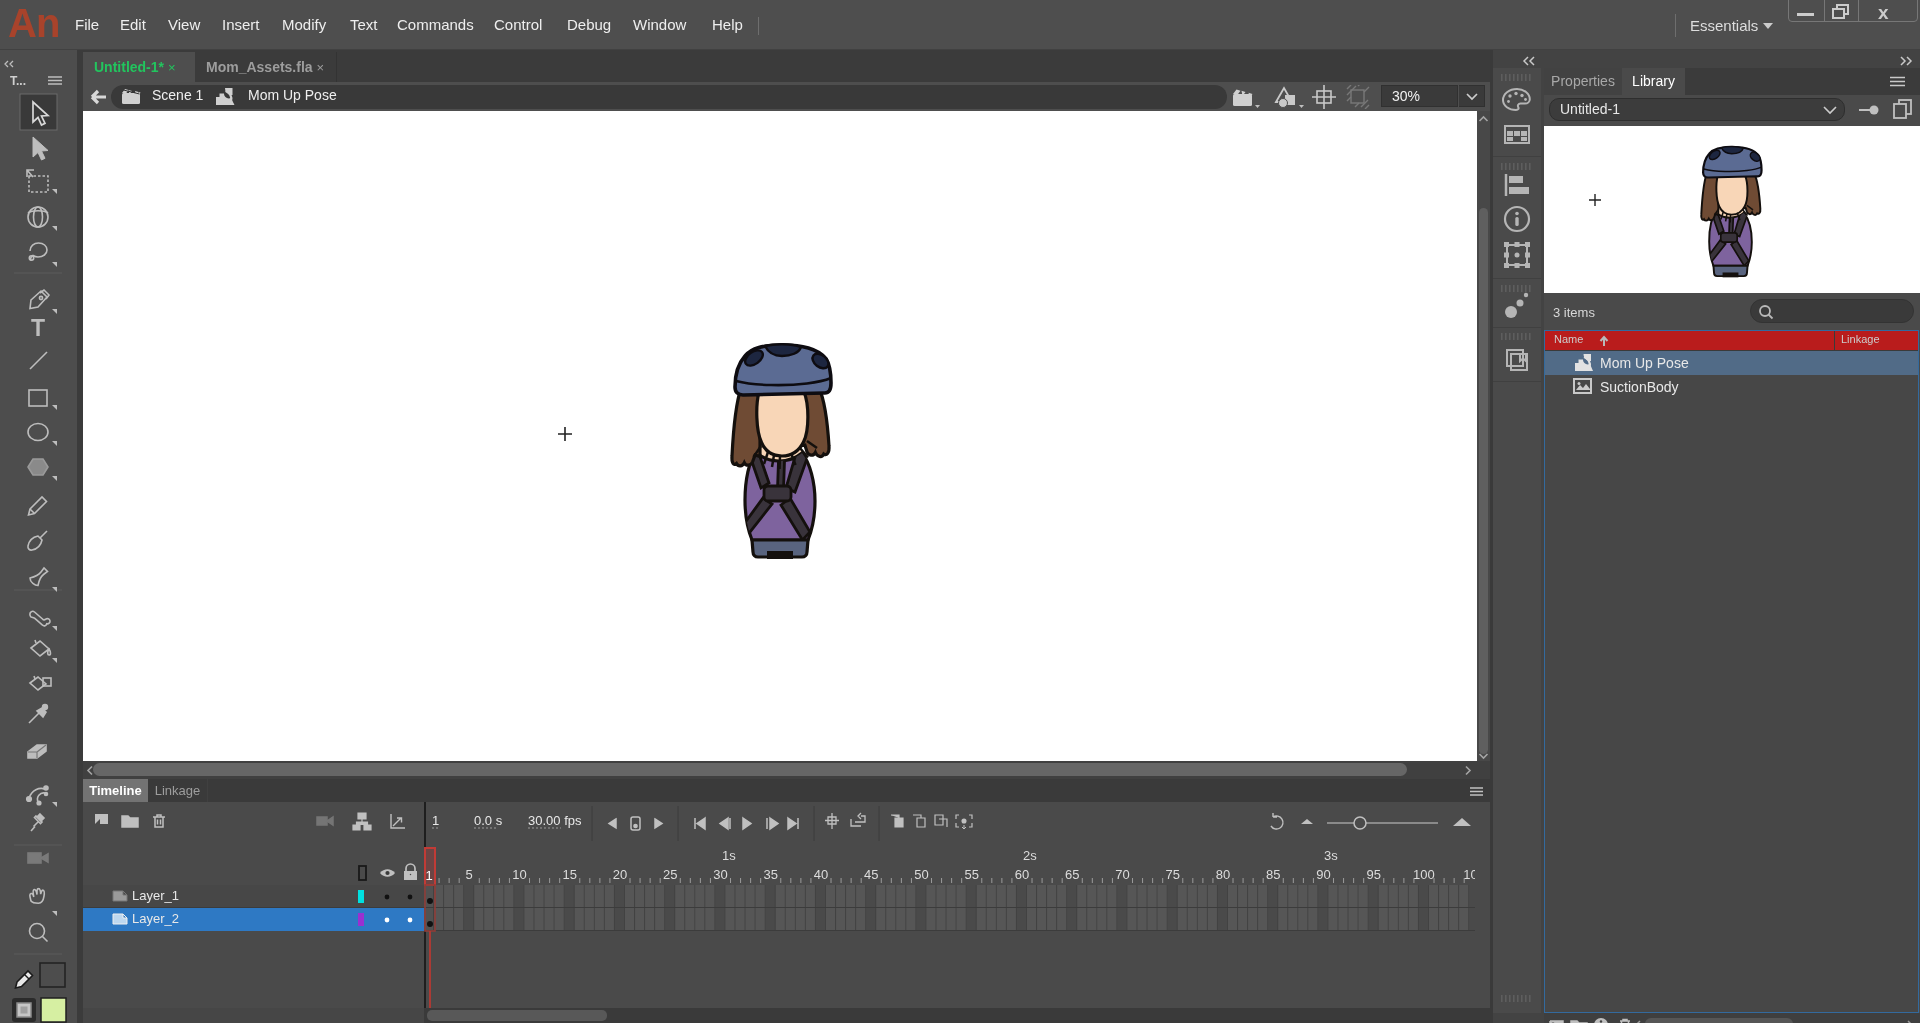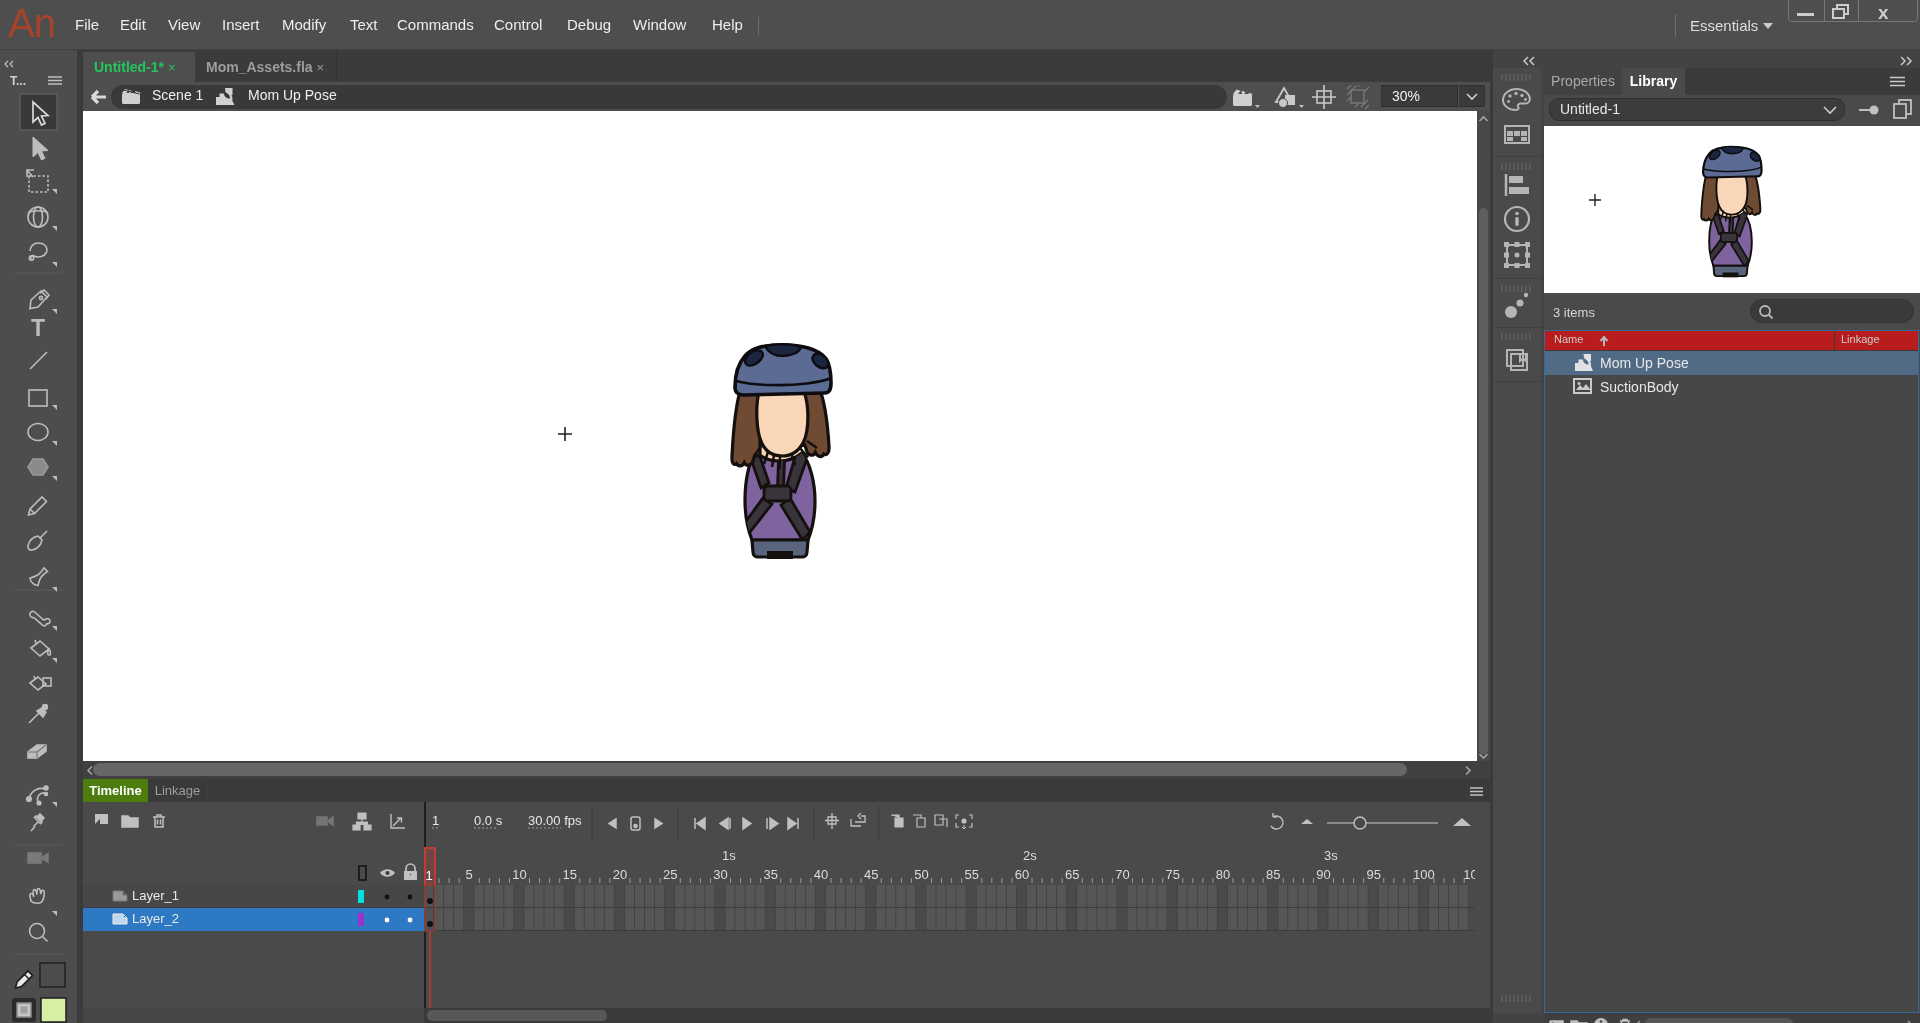--- a/index.html
+++ b/index.html
@@ -1,21 +1,21 @@
 <!DOCTYPE html>
 <html><head>
 <meta charset="utf-8">
 <style>
 *{margin:0;padding:0;box-sizing:border-box;font-family:"Liberation Sans",sans-serif}
 html,body{width:1920px;height:1023px;overflow:hidden}
 body{position:relative;background:#4d4d4d;font-size:13px;color:#e6e6e6}
 .abs{position:absolute}
 
 #menubar{left:0;top:0;width:1920px;height:50px;background:#4e4e4e}
-#anlogo{left:8px;top:1px;font-size:40px;font-weight:normal;color:#a8432b;letter-spacing:-1px}
+#anlogo{left:8px;top:1px;font-size:40px;font-weight:bold;color:#a8432b;letter-spacing:-1px}
 .menu{top:0;height:50px;line-height:50px;font-size:15px;color:#eee}
 #windiv{left:1675px;top:14px;width:1px;height:23px;background:#6e6e6e}
 #essentials{left:1690px;top:17px;font-size:15px;color:#ddd}
 #essarrow{left:1763px;top:23px;width:0;height:0;border-left:5px solid transparent;border-right:5px solid transparent;border-top:6px solid #ccc}
 #winbtns{left:1788px;top:-6px;width:130px;height:28px;border:1px solid #777;border-radius:4px}
 .wbd{top:0px;width:1px;height:22px;background:#777}
 
 #tabstrip{left:83px;top:50px;width:1407px;height:32px;background:#3b3b3b}
 #tab1{left:0;top:2px;width:112px;height:30px;background:#4e4e4e;color:#22c55e;font-weight:bold;line-height:30px;font-size:14px}
 #tab2{left:112px;top:2px;width:142px;height:30px;background:#3b3b3b;color:#9d9d9d;line-height:30px;font-size:14px;font-weight:bold;border-right:1px solid #333}
@@ -27,21 +27,21 @@
 #zoomchev{left:1376px;top:3px;width:26px;height:22px;background:#3a3a3a;border:1px solid #303030;border-left:none}
 
 #canvas{left:83px;top:111px;width:1394px;height:650px;background:#fff}
 #vscroll{left:1477px;top:111px;width:13px;height:650px;background:#484848}
 #vthumb{left:1479px;top:208px;width:9px;height:546px;background:#5f5f5f;border-radius:5px}
 #hscrollrow{left:83px;top:761px;width:1407px;height:18px;background:#404040}
 #hthumb{left:93px;top:763px;width:1314px;height:13px;background:#666;border-radius:7px}
 
 #tlwrap{left:83px;top:779px;width:1407px;height:244px;background:#4a4a4a}
 #tltabs{left:0;top:0;width:1407px;height:23px;background:#3a3a3a}
-#tltab1{left:0;top:0;width:65px;height:23px;background:#4d7c0f;font-weight:bold;color:#fff;line-height:23px;font-size:13px;text-align:center}
+#tltab1{left:0;top:0;width:65px;height:23px;background:#737373;font-weight:bold;color:#fff;line-height:23px;font-size:13px;text-align:center}
 #tltab2{left:65px;top:0;width:60px;height:23px;color:#9d9d9d;line-height:23px;font-size:13px;text-align:center;border-right:1px solid #404040}
 #blackdiv{left:341px;top:23px;width:2px;height:206px;background:#1e1e1e}
 #layers{left:0;top:106px;width:1407px;height:46px}
 .layerrow{left:0;width:341px;height:23px;color:#e8e8e8;font-size:13px}
 #framegrid{left:341px;top:106px}
 #tlbottom{left:0px;top:229px;width:1407px;height:15px;background:#464646}
 #tlbottom2{left:341px;top:229px;width:1066px;height:15px;background:#3a3a3a}
 #tlbthumb{left:344px;top:231px;width:180px;height:11px;background:#585858;border-radius:5px}
 
 #toolbar{left:0;top:50px;width:77px;height:973px;background:#4d4d4d}
@@ -1073,21 +1073,21 @@
         <circle cx="33" cy="227" r="2.2"></circle>
 
     <path d="M14 282 h16 v16 h-16 z" fill="none" stroke="#b5b5b5" stroke-width="2"></path>
     <path d="M18 286 h16 v16 h-16 z M27 286 v7 l3-2.5 3 2.5 v-7" fill="none" stroke="#b5b5b5" stroke-width="2"></path>
   </g>
 </svg>
 </div>
 <div class="abs" id="library">
   <div class="abs" id="libtabs"></div>
   <div class="abs ltab" style="left:0px;width:78px;background:#424242;color:#a8a8a8;text-align:center">Properties</div>
-  <div class="abs ltab" style="left:78px;width:63px;background:#4a4a4a;color:#fff;font-weight:bold;text-align:center">Library</div>
+  <div class="abs ltab" style="left:78px;width:63px;background:#4a4a4a;color:#fff;font-weight:normal;text-align:center">Library</div>
   <svg class="abs" style="left:344px;top:7px" width="20" height="14">
       <path d="M2 2.5 h15 M2 6.5 h15 M2 10.5 h15" stroke="#c9c9c9" stroke-width="1.6"></path>
     </svg>
   <div class="abs" id="libdd">Untitled-1</div>
   <svg class="abs" style="left:278px;top:36px" width="16" height="12">
       <path d="M2 3 l6 6 6-6" stroke="#ccc" stroke-width="1.6" fill="none"></path>
     </svg>
   <svg class="abs" style="left:313px;top:32px" width="26" height="20">
       <path d="M2 10 h12" stroke="#c0c0c0" stroke-width="2"></path>
       <circle cx="17" cy="10" r="4.5" fill="#c0c0c0"></circle>

